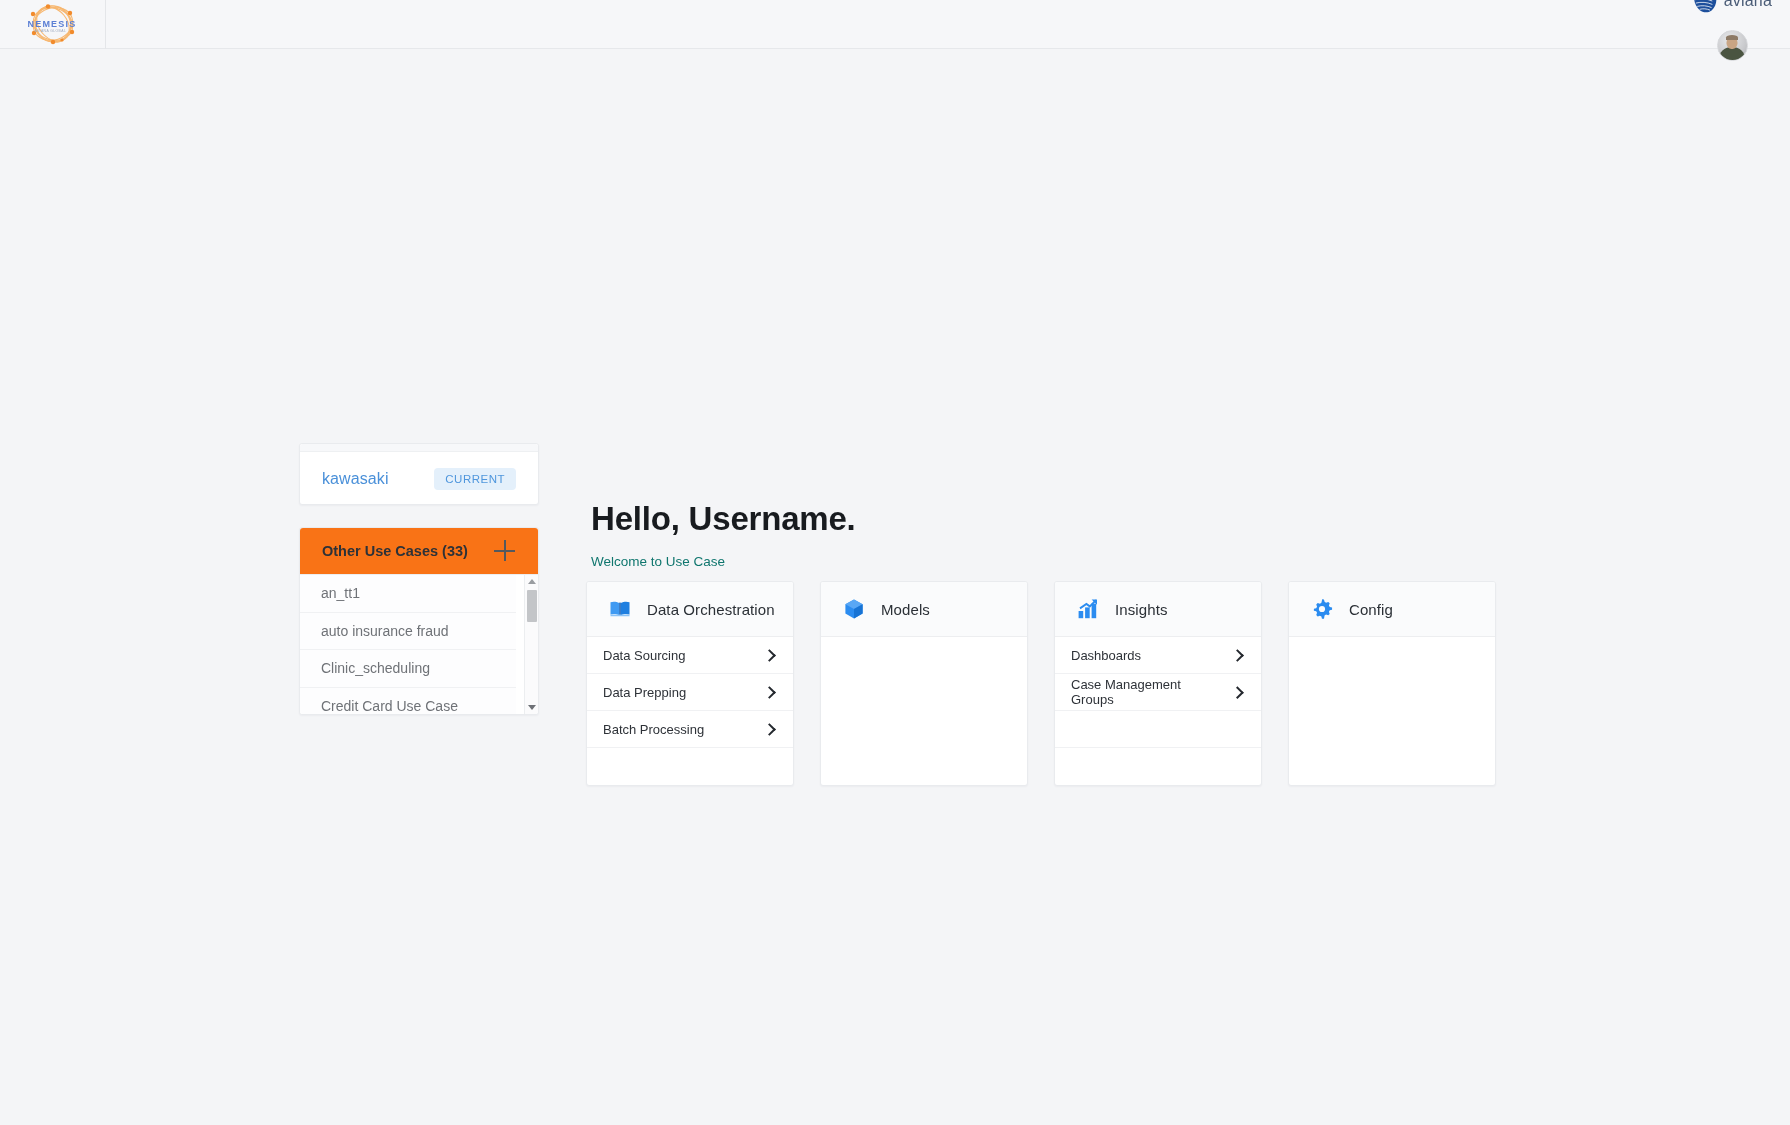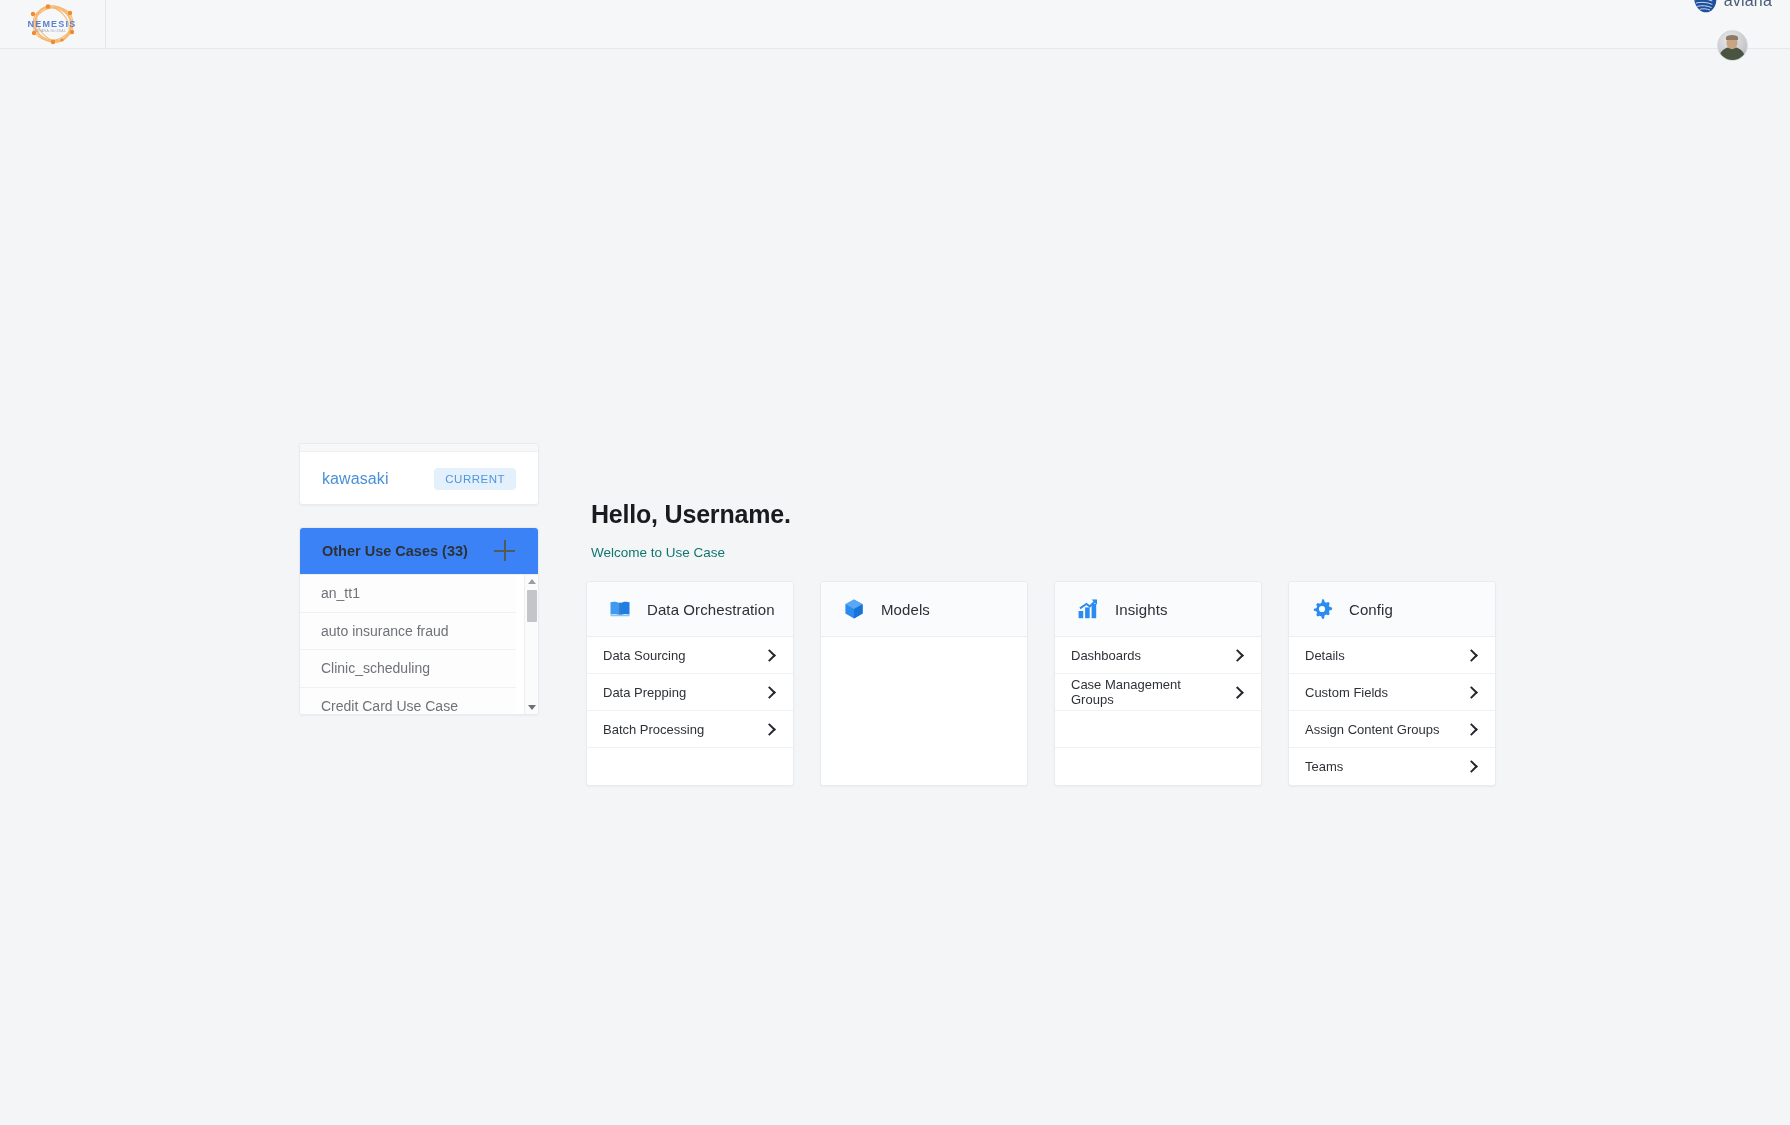--- a/index.html
+++ b/index.html
@@ -91,21 +91,21 @@
     margin-left:auto;
     background:#e4f0fb; color:#4f96dd;
     font-size:11.5px; letter-spacing:.5px; font-weight:500;
     padding:5px 11px; border-radius:4px;
   }
 
   .other-card { margin-top:22px; }
   .other-head {
     height:47px; display:flex; align-items:center;
     padding:0 22px; border-bottom:1px solid #eceef0;
-    background:#3b82f6; border-radius:3px 3px 0 0;
+    background:#f97316; border-radius:3px 3px 0 0;
   }
   .other-title { font-size:14.5px; font-weight:bold; color:#2d3238; }
   .plus-btn {
     margin-left:auto; width:22px; height:22px; position:relative; cursor:pointer;
   }
   .plus-btn:before, .plus-btn:after {
     content:""; position:absolute; background:#55595e;
   }
   .plus-btn:before { left:0; top:10px; width:21px; height:2px; }
   .plus-btn:after  { top:0; left:10px; width:2px; height:21px; }
@@ -140,21 +140,21 @@
   .sb-arrow.up i { border-bottom:5px solid #9a9da1; }
   .sb-arrow.down i { border-top:5px solid #6e7176; }
   .sb-thumb {
     position:absolute; left:2px; top:15px; width:10px; height:32px;
     background:#c3c5c8; border-radius:1px; cursor:pointer;
   }
 
   
   .greeting { position:absolute; left:591px; top:451px; }
   .greeting h1 {
-    font-size:25px; font-weight:bold; color:#181b1f; letter-spacing:-.2px;
+    font-size:33px; font-weight:bold; color:#181b1f; letter-spacing:-.2px;
   }
   .greeting p {
     margin-top:16px; font-size:13.5px; color:#0f766e;
   }
 
   .cards-row {
     position:absolute; left:586px; top:532px;
     display:flex; gap:26px;
   }
   .menu-card {
@@ -359,34 +359,16 @@
     <div class="menu-card">
       <div class="mc-head">
         <span class="mc-icon">
           <svg width="22" height="22" viewBox="0 0 22 22">
             <path d="M11 1.2l2 .35.55 2.3 1.5.87 2.2-.8 1.45 1.45-.8 2.2.87 1.5 2.3.55v2.05l-2.3.55-.87 1.5.8 2.2-1.45 1.45-2.2-.8-1.5.87L13 20.8h-2.05l-.55-2.3-1.5-.87-2.2.8L5.25 17l.8-2.2-.87-1.5-2.3-.55v-2.05l2.3-.55.87-1.5-.8-2.2L6.7 4.92l2.2.8 1.5-.87.55-2.3z" fill="#2b8cf0"></path>
             <circle cx="11" cy="11" r="3.1" fill="#fafbfc"></circle>
           </svg>
         </span>
         <span class="mc-title">Config</span>
       </div>
-      <div class="mc-body">
-        <div class="mc-row">
-          <span class="mc-row-label">Details</span>
-          <span class="mc-chevron"></span>
-        </div>
-        <div class="mc-row">
-          <span class="mc-row-label">Custom Fields</span>
-          <span class="mc-chevron"></span>
-        </div>
-        <div class="mc-row">
-          <span class="mc-row-label">Assign Content Groups</span>
-          <span class="mc-chevron"></span>
-        </div>
-        <div class="mc-row">
-          <span class="mc-row-label">Teams</span>
-          <span class="mc-chevron"></span>
-        </div>
-      </div>
     </div>
 
   </div>
 </div>
 
 </body></html>

